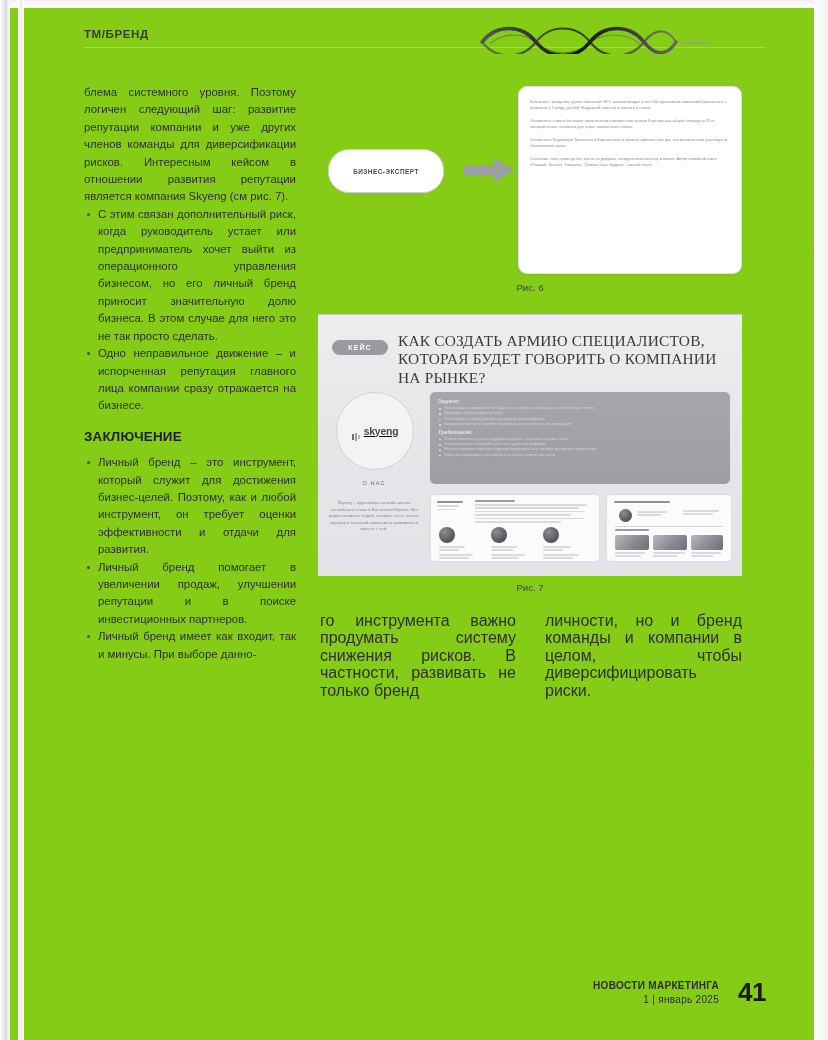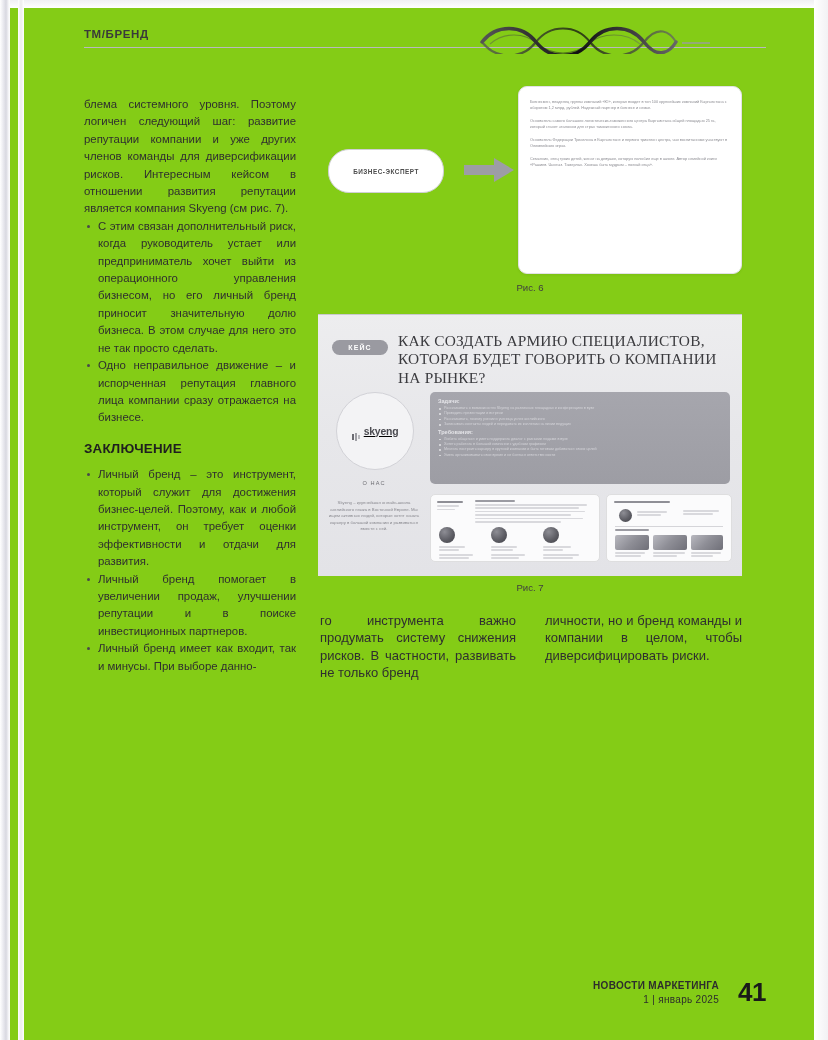--- a/index.html
+++ b/index.html
@@ -77,21 +77,21 @@
     left: 396px;
     top: -4px;
     width: 230px;
     height: 34px;
   }
 
   
   #left-col {
     position: absolute;
     left: 84px;
-    top: 96px;
+    top: 84px;
     width: 212px;
     font-size: 11.4px;
     line-height: 17.4px;
     color: #2f2f2f;
     text-align: justify;
   }
   #left-col p {
     margin: 0;
     text-align: justify;
     hyphens: manual;
@@ -350,21 +350,21 @@
   .mini-thumb {
     background: linear-gradient(135deg, #b9b9c0 0%, #8e8e96 50%, #6f6f78 100%);
     border-radius: 2px;
   }
   #fig7-cap { top: 268px; }
 
   
   .bottom-col {
     position: absolute;
     top: 612px;
-    font-size: 13px;
+    font-size: 16px;
     line-height: 17.4px;
     color: #2f2f2f;
     text-align: justify;
   }
   #bottom-col-1 { left: 320px; width: 196px; }
   #bottom-col-2 { left: 545px; width: 197px; }
   .bottom-col p { margin: 0; }
 
   
   #footer {

